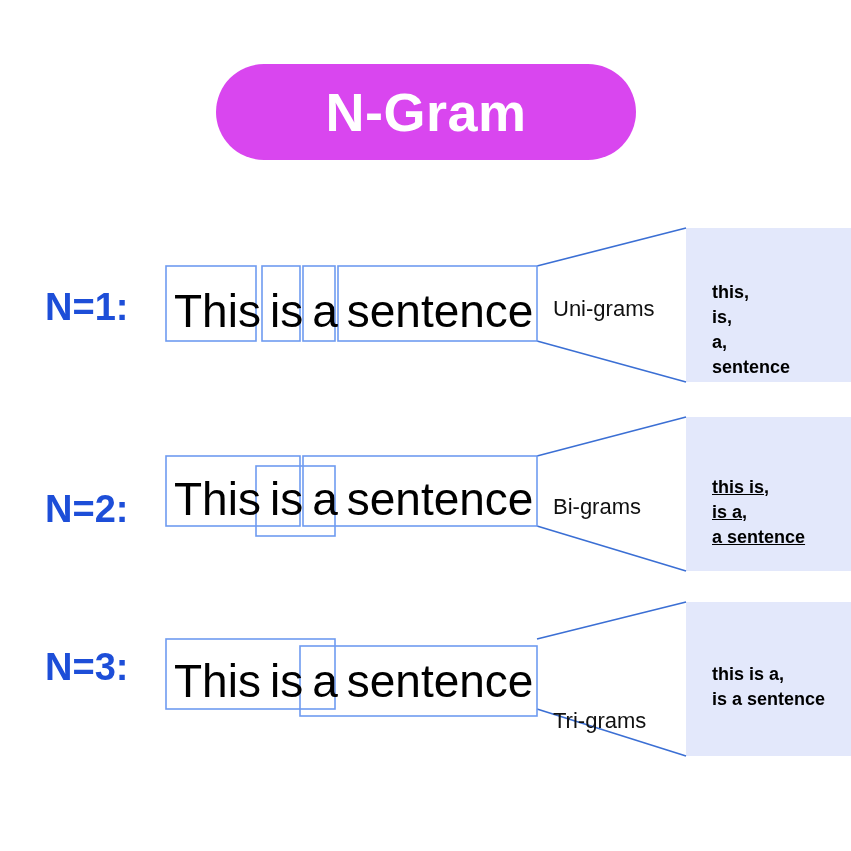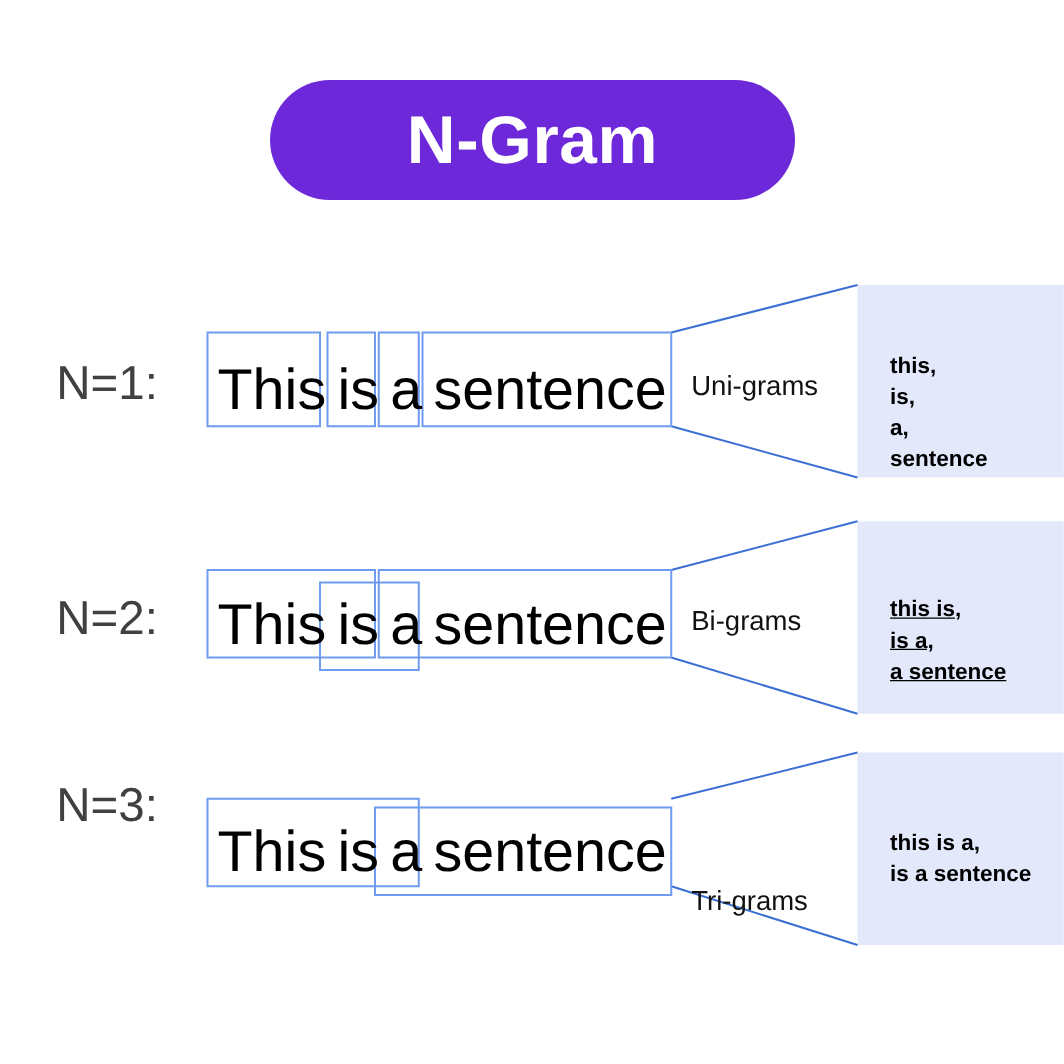--- a/index.html
+++ b/index.html
@@ -17,21 +17,21 @@
   }
 
   
   #title-pill {
     position: absolute;
     left: 216px;
     top: 64px;
     width: 420px;
     height: 96px;
     border-radius: 48px;
-    background: #6d28d9;
+    background: #d946ef;
     display: flex;
     align-items: center;
     justify-content: center;
   }
   #title-text {
     color: #ffffff;
     font-size: 54px;
     font-weight: bold;
     letter-spacing: 0.5px;
     line-height: 1;
@@ -39,23 +39,23 @@
 
   
   .ngram-row {
     position: absolute;
     left: 0;
     width: 851px;
   }
   .row-label {
     position: absolute;
     left: 45px;
-    color: #404040;
+    color: #1d4ed8;
     font-size: 38px;
-    font-weight: normal;
+    font-weight: bold;
     line-height: 1;
     white-space: nowrap;
   }
 
   
   .row-svg {
     position: absolute;
     left: 0;
     top: 0;
     width: 851px;
@@ -136,46 +136,46 @@
   <div class="funnel-label" style="left:553px; top:298px;">Uni-grams</div>
 
   <div class="panel-text" style="left:712px; top:280px;">this,
 is,
 a,
 sentence</div>
 </div>
 
 <div class="ngram-row" style="top:0;">
 
-  <div class="row-label" style="top:476px;">N=2:</div>
+  <div class="row-label" style="top:490px;">N=2:</div>
 
   <svg class="row-svg" height="851" viewBox="0 0 851 851">
     <rect class="panel-rect" x="686" y="417" width="165" height="154"></rect>
     <polyline class="funnel-line" points="537,456 686,417"></polyline>
     <polyline class="funnel-line" points="537,526 686,571"></polyline>
 
     <rect class="gram-box" x="166" y="456" width="134" height="70"></rect>
     <rect class="gram-box" x="256" y="466" width="79" height="70"></rect>
     <rect class="gram-box" x="303" y="456" width="234" height="70"></rect>
   </svg>
 
   <div class="sentence" style="left:174px; top:476px;">
     <span class="w">This</span><span class="w" style="width:9px;">&nbsp;</span><span class="w">is</span><span class="w" style="width:9px;">&nbsp;</span><span class="w">a</span><span class="w" style="width:9px;">&nbsp;</span><span class="w">sentence</span>
   </div>
 
-  <div class="funnel-label" style="left:553px; top:486px;">Bi-grams</div>
+  <div class="funnel-label" style="left:553px; top:496px;">Bi-grams</div>
 
   <div class="panel-text" style="left:712px; top:475px;text-decoration:underline;">this is,
 is a,
 a sentence</div>
 </div>
 
 <div class="ngram-row" style="top:0;">
 
-  <div class="row-label" style="top:626px;">N=3:</div>
+  <div class="row-label" style="top:648px;">N=3:</div>
 
   <svg class="row-svg" height="851" viewBox="0 0 851 851">
     <rect class="panel-rect" x="686" y="602" width="165" height="154"></rect>
     <polyline class="funnel-line" points="537,639 686,602"></polyline>
     <polyline class="funnel-line" points="537,709 686,756"></polyline>
 
     <rect class="gram-box" x="166" y="639" width="169" height="70"></rect>
     <rect class="gram-box" x="300" y="646" width="237" height="70"></rect>
   </svg>
 

